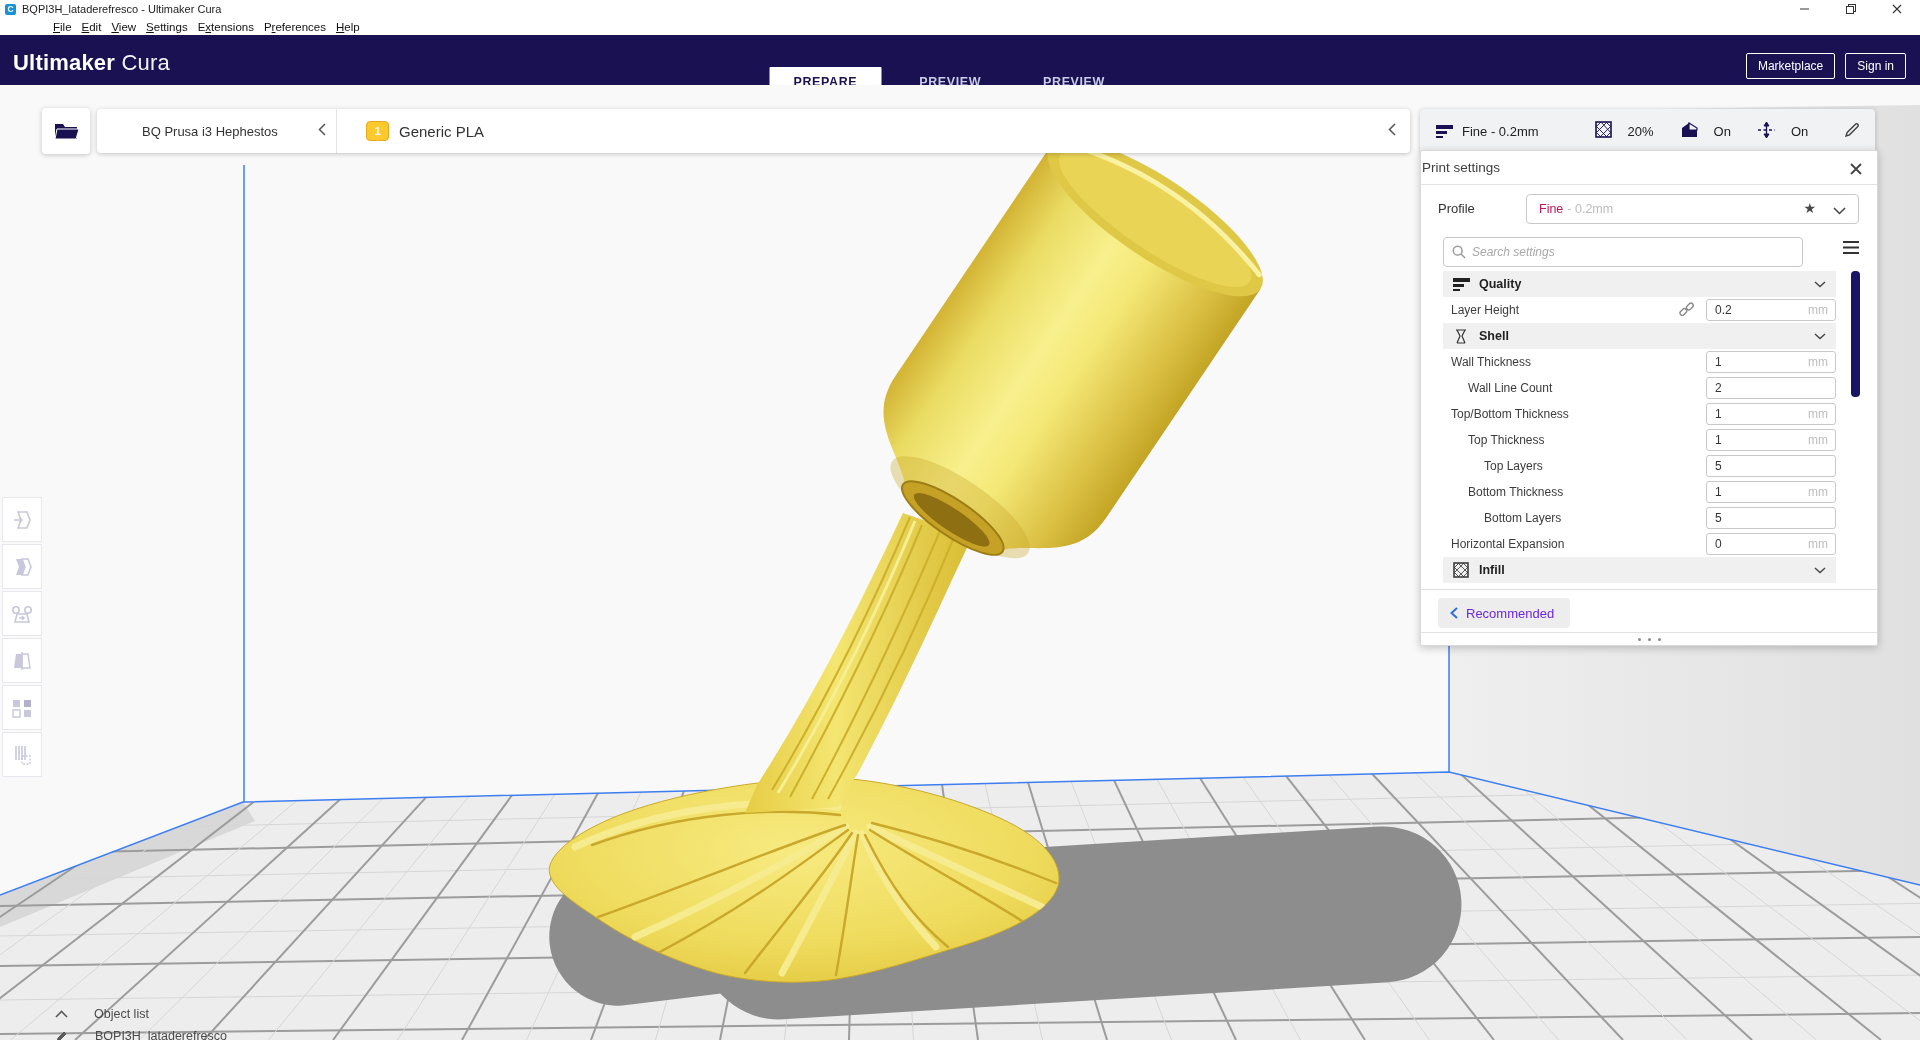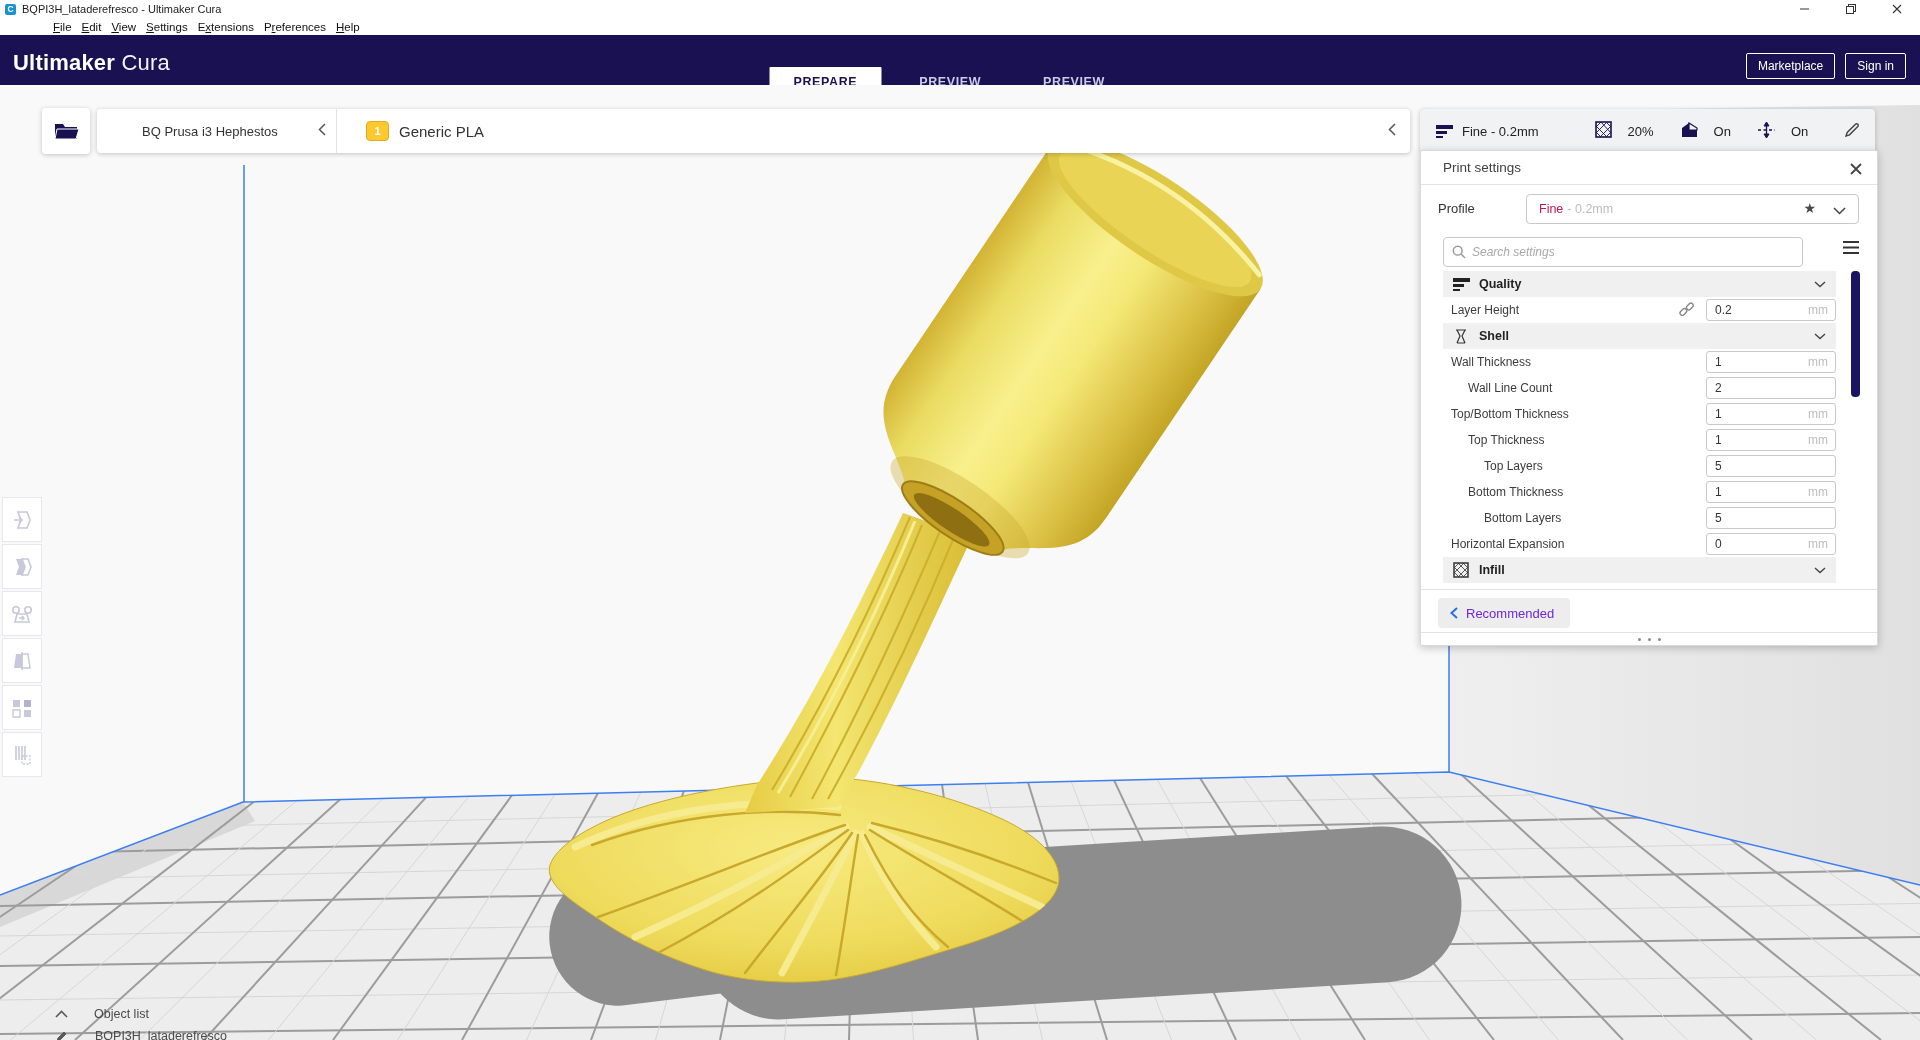--- a/index.html
+++ b/index.html
@@ -59,21 +59,21 @@
   .summary-bar { left:1420px; top:97px; width:455px; height:44px; background:#f1f2f4;
                  display:flex; align-items:center; font-size:13px; color:#222; }
   .summary-bar .navyic { display:inline-flex; }
   .sum-profile { margin-left:16px; display:flex; align-items:center; gap:9px; }
   .sum-item { display:flex; align-items:center; gap:16px; }
 
   
   .panel { position:absolute; left:1420px; top:150px; width:458px; height:496px; background:#fff;
            border:1px solid #d9d9d9; border-radius:2px; box-shadow:0 2px 9px rgba(0,0,0,.22); }
   .panel-header { position:absolute; left:0; top:0; right:0; height:34px; border-bottom:1px solid #e3e3e3;
-                  display:flex; align-items:center; font-size:13.5px; color:#404040; padding-left:22px; }
+                  display:flex; align-items:center; font-size:13.5px; color:#404040; padding-left:1px; }
   .panel-close { position:absolute; right:10px; top:7px; width:22px; height:22px; display:flex;
                  align-items:center; justify-content:center; }
   .profile-row { position:absolute; left:0; top:34px; right:0; height:48px; }
   .profile-label { position:absolute; left:17px; top:16px; font-size:13px; color:#333; }
   .profile-dd { position:absolute; left:105px; top:9px; width:333px; height:30px; border:1px solid #c9c9c9;
                 border-radius:4px; display:flex; align-items:center; font-size:12.5px; }
   .profile-dd .pv { margin-left:12px; color:#be185d; }
   .profile-dd .ps { color:#bcbcbc; margin-left:4px; }
   .profile-dd .star { position:absolute; right:42px; top:5px; font-size:14px; color:#4a4a4a; }
   .profile-dd .ddchev { position:absolute; right:12px; top:9px; }

